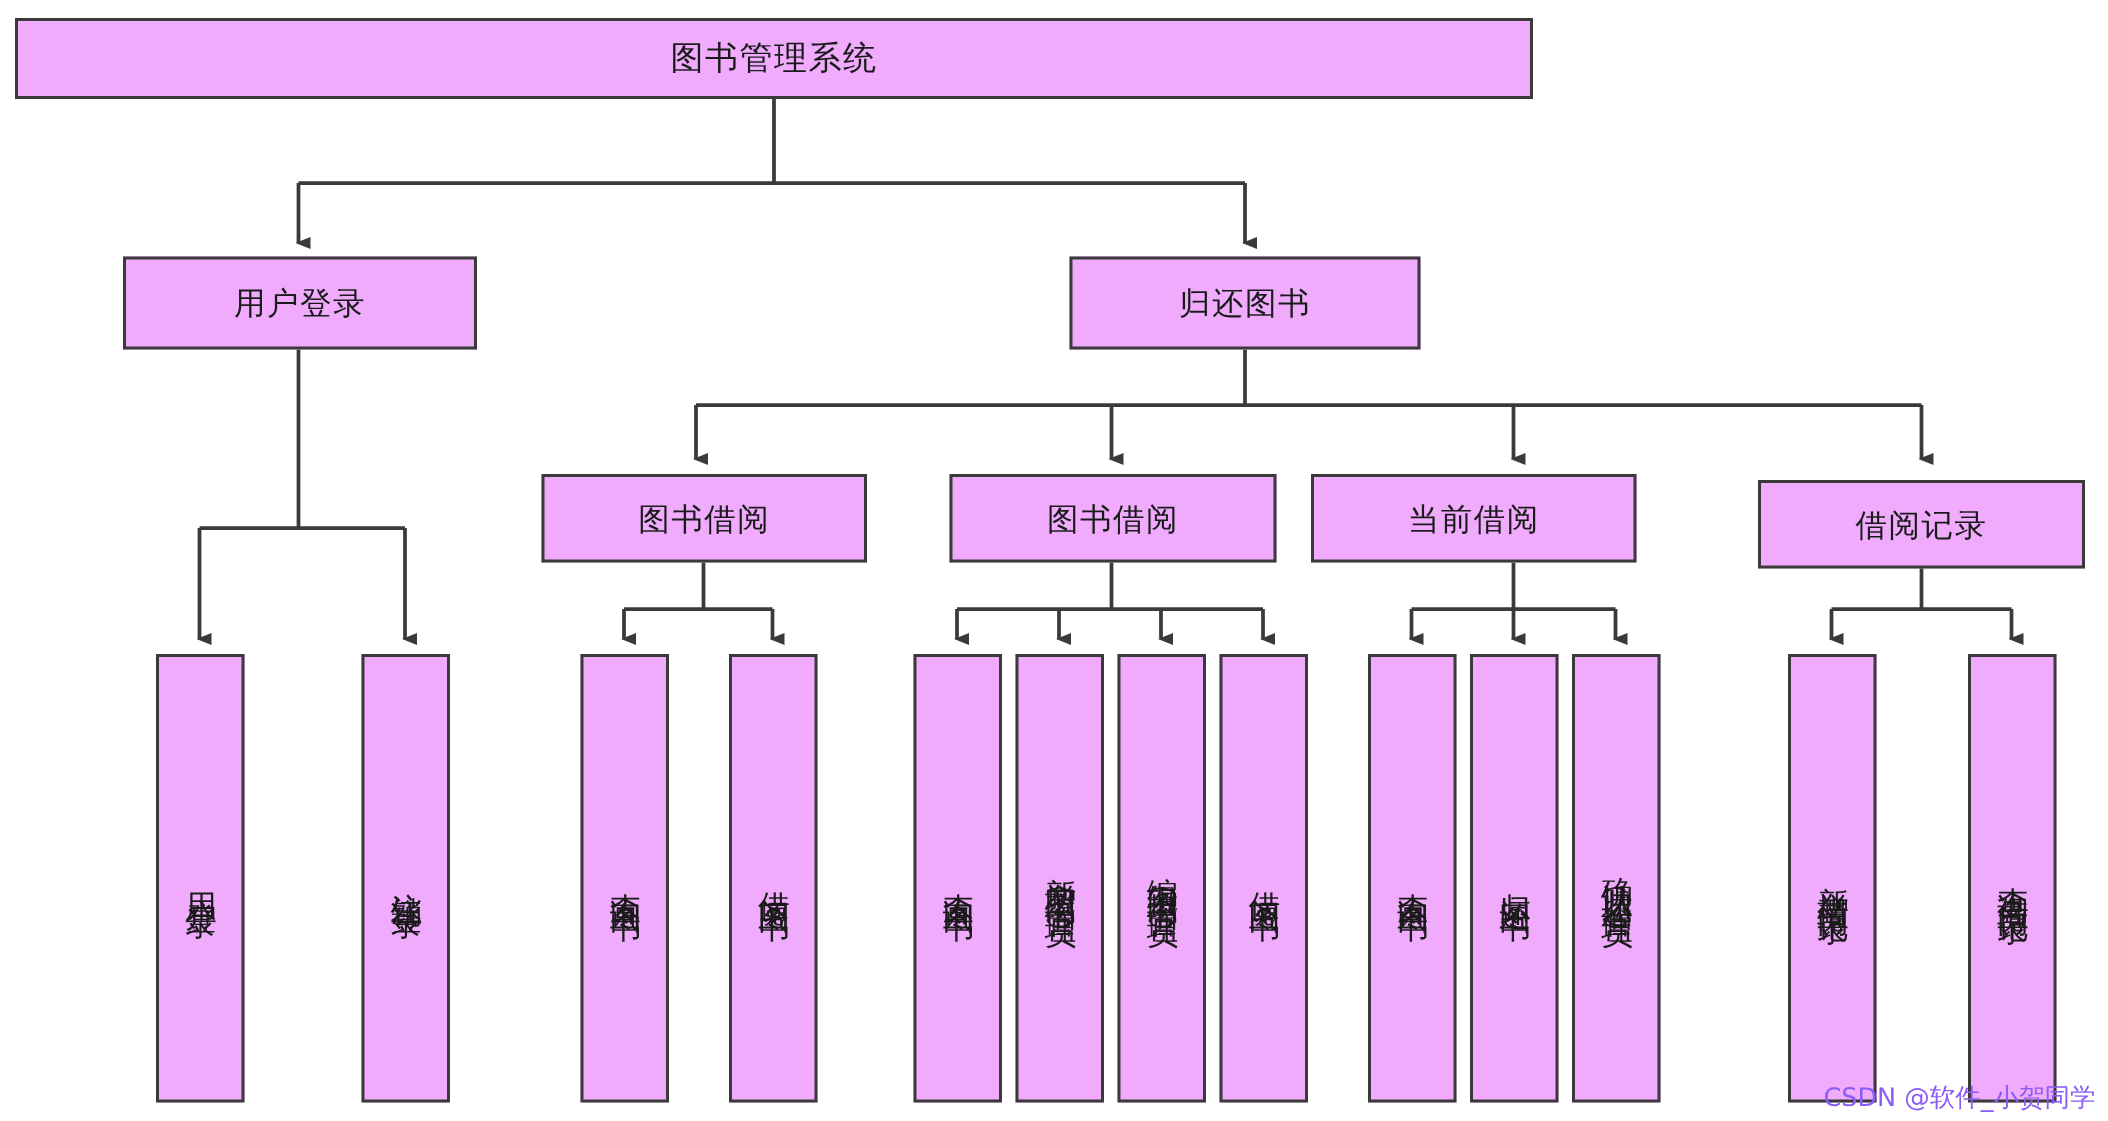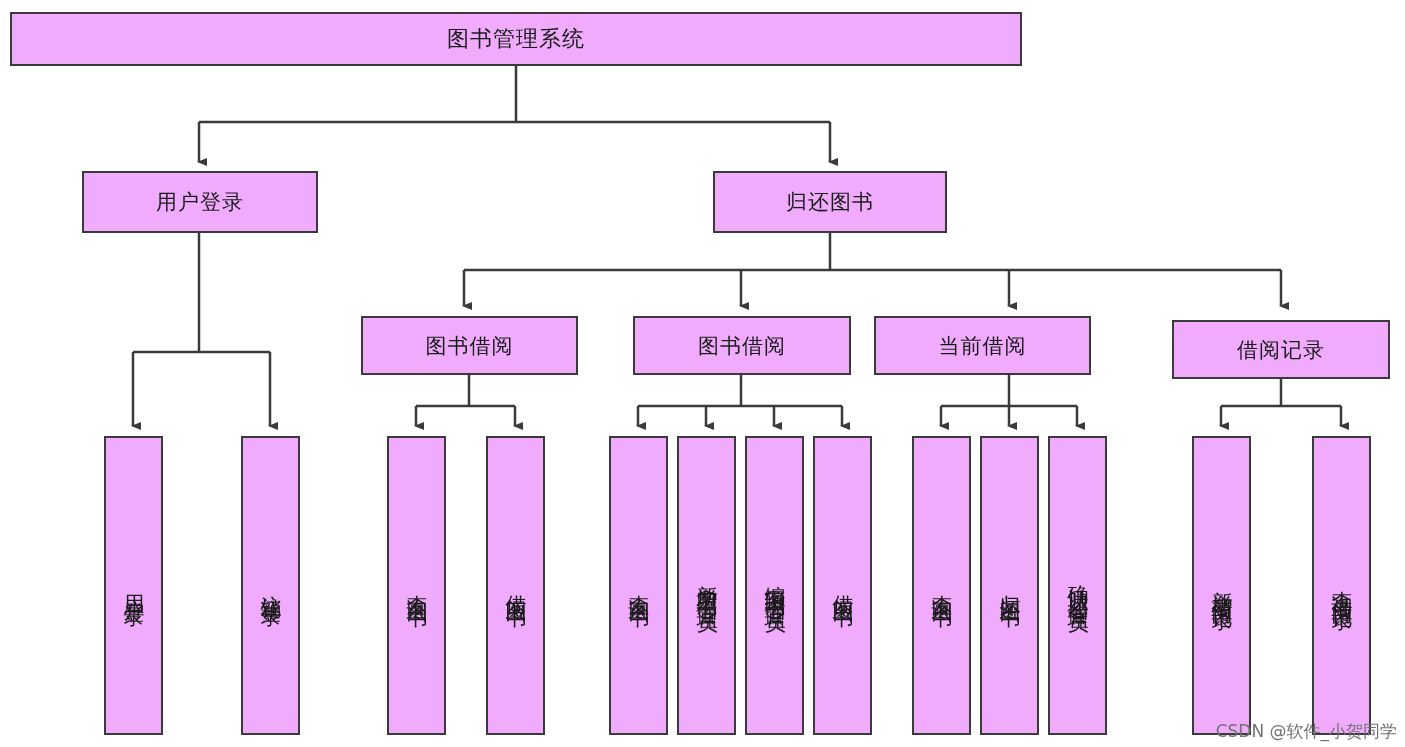--- a/index.html
+++ b/index.html
@@ -51,21 +51,21 @@
     white-space: nowrap;
   }
   .node.root {
     font-size: 22px;
   }
   .watermark {
     position: absolute;
     right: 8px;
     bottom: 4px;
     font-size: 17px;
-    color: #737373;
+    color: #8b5cf6;
     white-space: nowrap;
     z-index: 5;
     font-family: "DejaVu Sans", "Liberation Sans", sans-serif;
   }
 </style>
 </head>
 <body>
 
 <div id="canvas">
 

